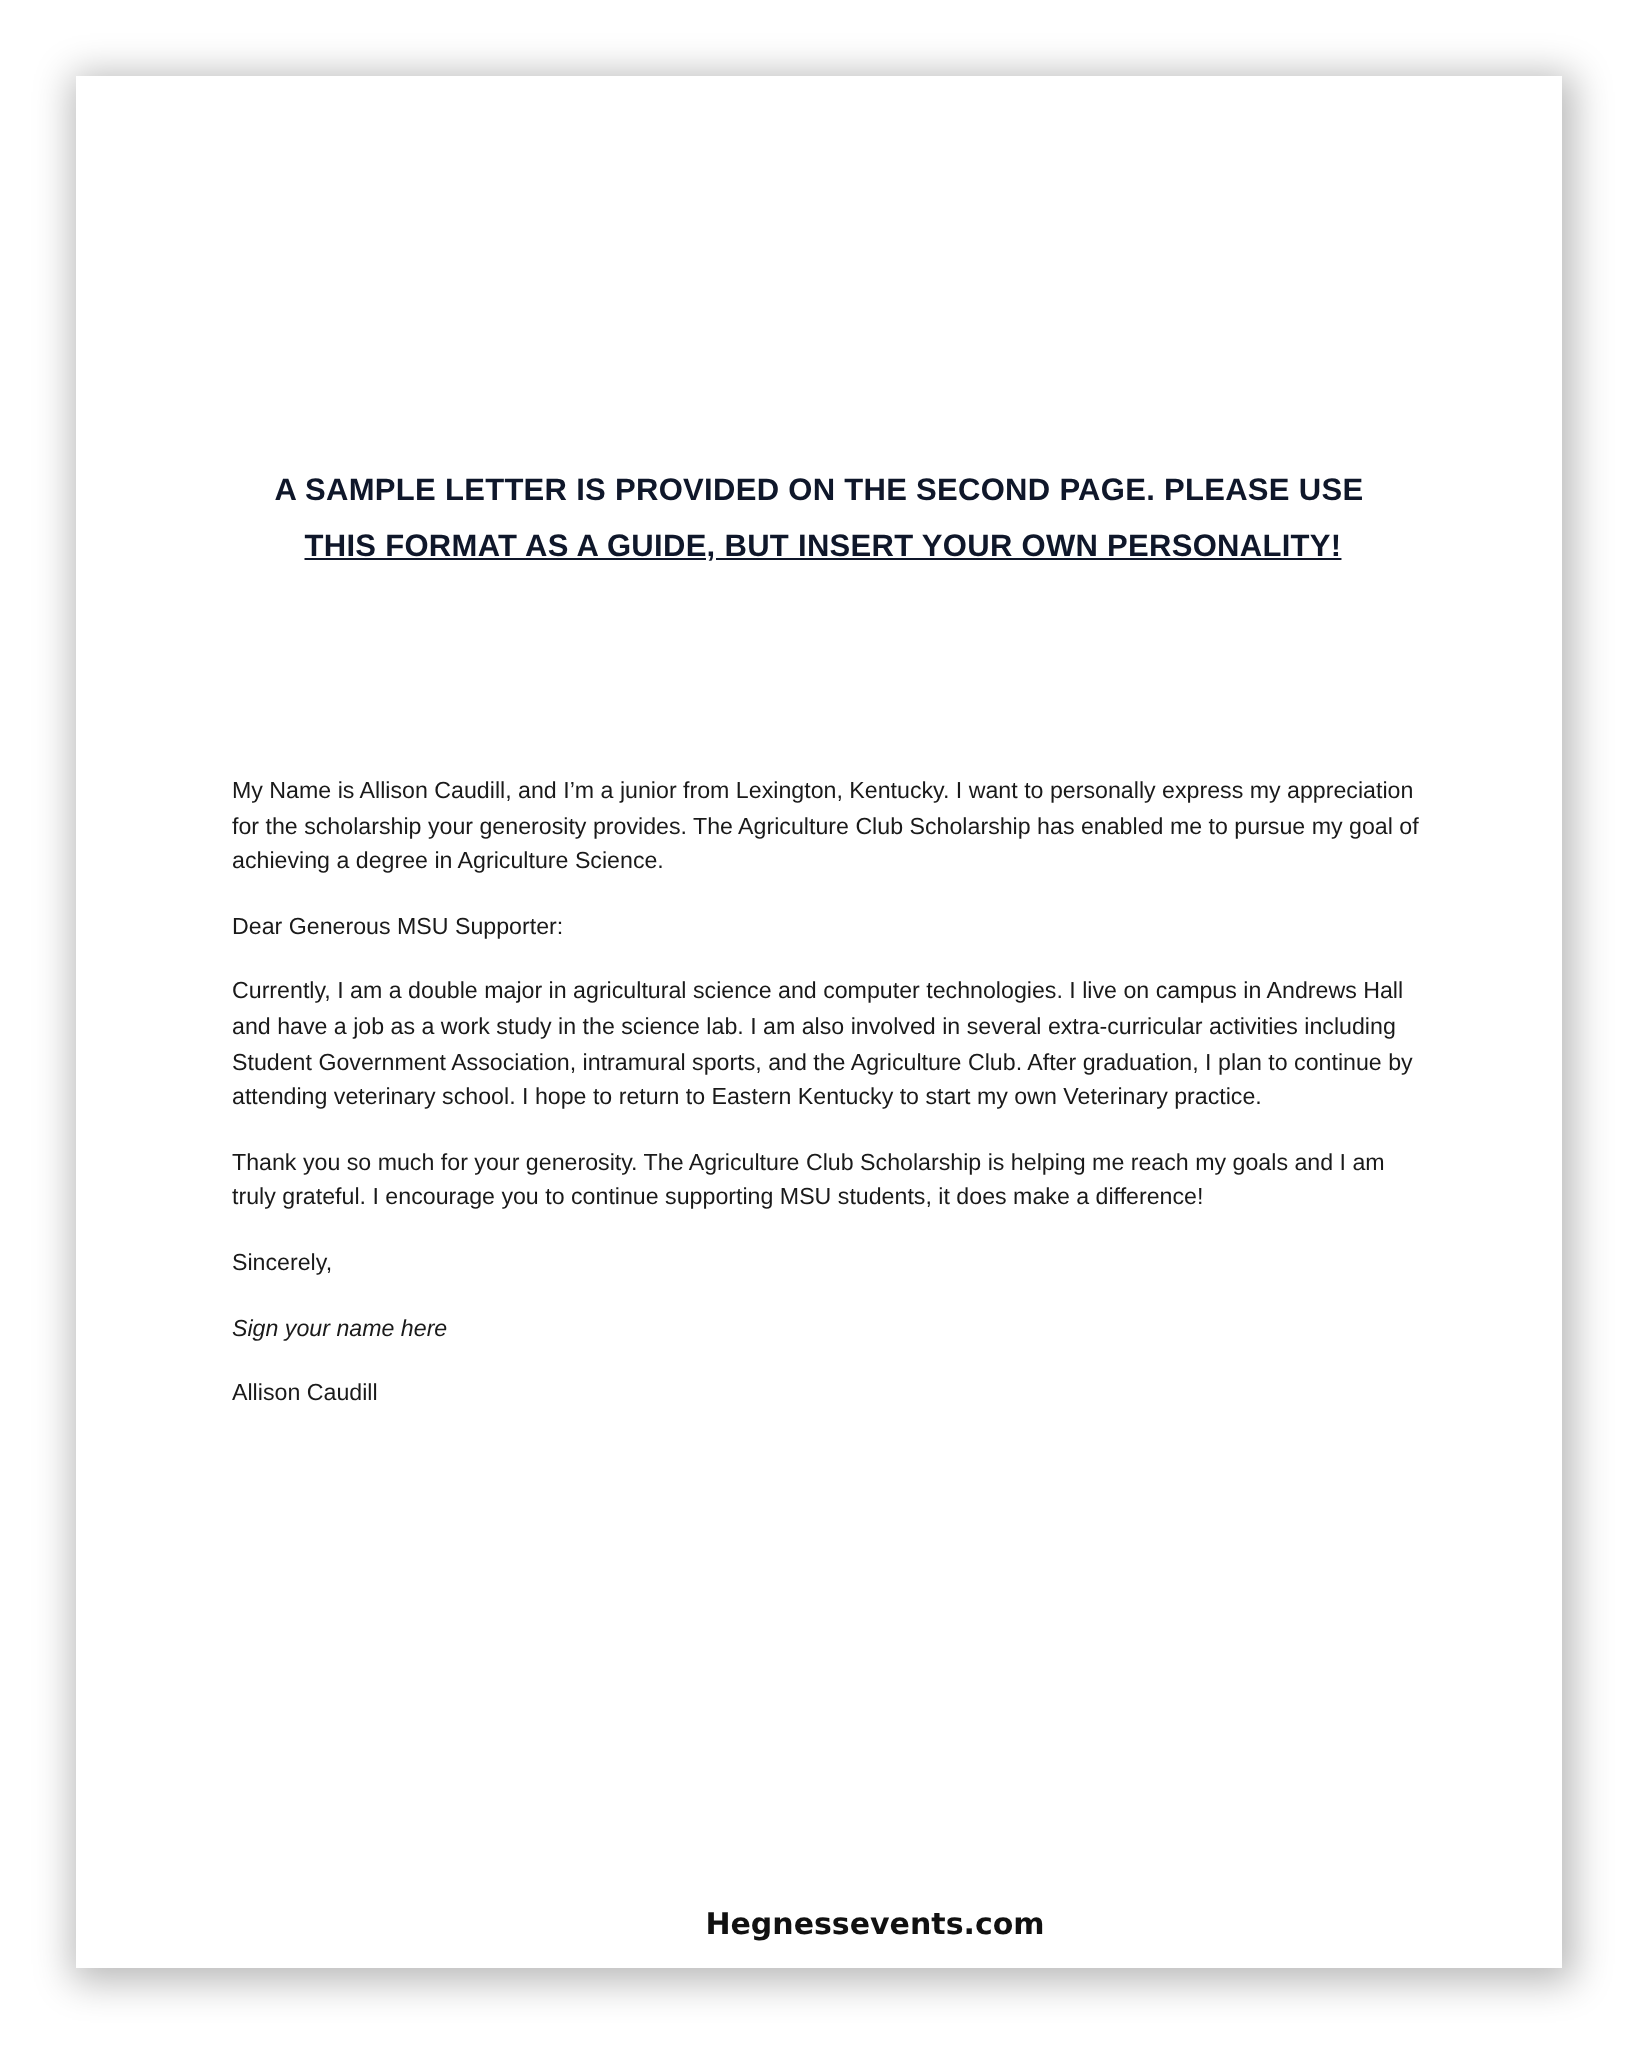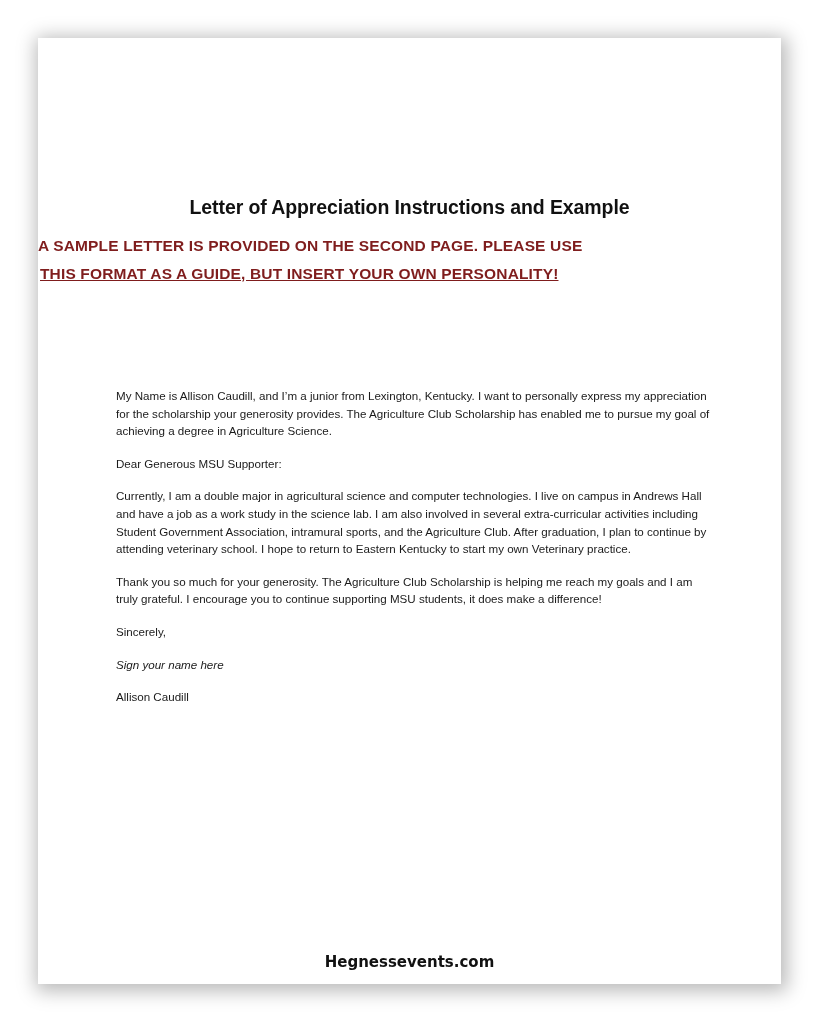--- a/index.html
+++ b/index.html
@@ -35,25 +35,25 @@
       text-align: center;
       font-size: 19.5px;
       font-weight: bold;
       letter-spacing: -0.1px;
       color: #111;
     }
     .subtitle {
       position: absolute;
       left: 0;
       width: 743px;
-      text-align: left;
+      text-align: center;
       font-size: 15.5px;
       font-weight: bold;
       letter-spacing: 0.15px;
-      color: #7f1d1d;
+      color: #0f172a;
     }
     .subtitle.l1 { top: 199px; }
     .subtitle.l2 { top: 227px; left: 2px; text-decoration: underline; }
     .letter {
       position: absolute;
       left: 78px;
       top: 349px;
       width: 600px;
       font-size: 11.6px;
       line-height: 17.6px;
@@ -68,29 +68,29 @@
     .footer {
       position: absolute;
       left: 0;
       top: 915px;
       width: 743px;
       text-align: center;
       font-family: "DejaVu Sans", sans-serif;
       font-size: 15px;
       font-weight: bold;
       color: #111;
+      padding-left: 28px;
     }
   </style>
 </head>
 <body>
 
 <div class="stage">
   <div class="page">
 
-    <div class="title">Letter of Appreciation Instructions and Example</div>
 
     <div class="subtitle l1">A SAMPLE LETTER IS PROVIDED ON THE SECOND PAGE. PLEASE USE</div>
     <div class="subtitle l2">THIS FORMAT AS A GUIDE, BUT INSERT YOUR OWN PERSONALITY!</div>
 
     <div class="letter">
       <p>My Name is Allison Caudill, and I’m a junior from Lexington, Kentucky. I want to personally express my appreciation for the scholarship your generosity provides. The Agriculture Club Scholarship has enabled me to pursue my goal of achieving a degree in Agriculture Science.</p>
       <p>Dear Generous MSU Supporter:</p>
       <p>Currently, I am a double major in agricultural science and computer technologies. I live on campus in Andrews Hall and have a job as a work study in the science lab. I am also involved in several extra-curricular activities including Student Government Association, intramural sports, and the Agriculture Club. After graduation, I plan to continue by attending veterinary school. I hope to return to Eastern Kentucky to start my own Veterinary practice.</p>
       <p>Thank you so much for your generosity. The Agriculture Club Scholarship is helping me reach my goals and I am truly grateful. I encourage you to continue supporting MSU students, it does make a difference!</p>
       <p>Sincerely,</p>

